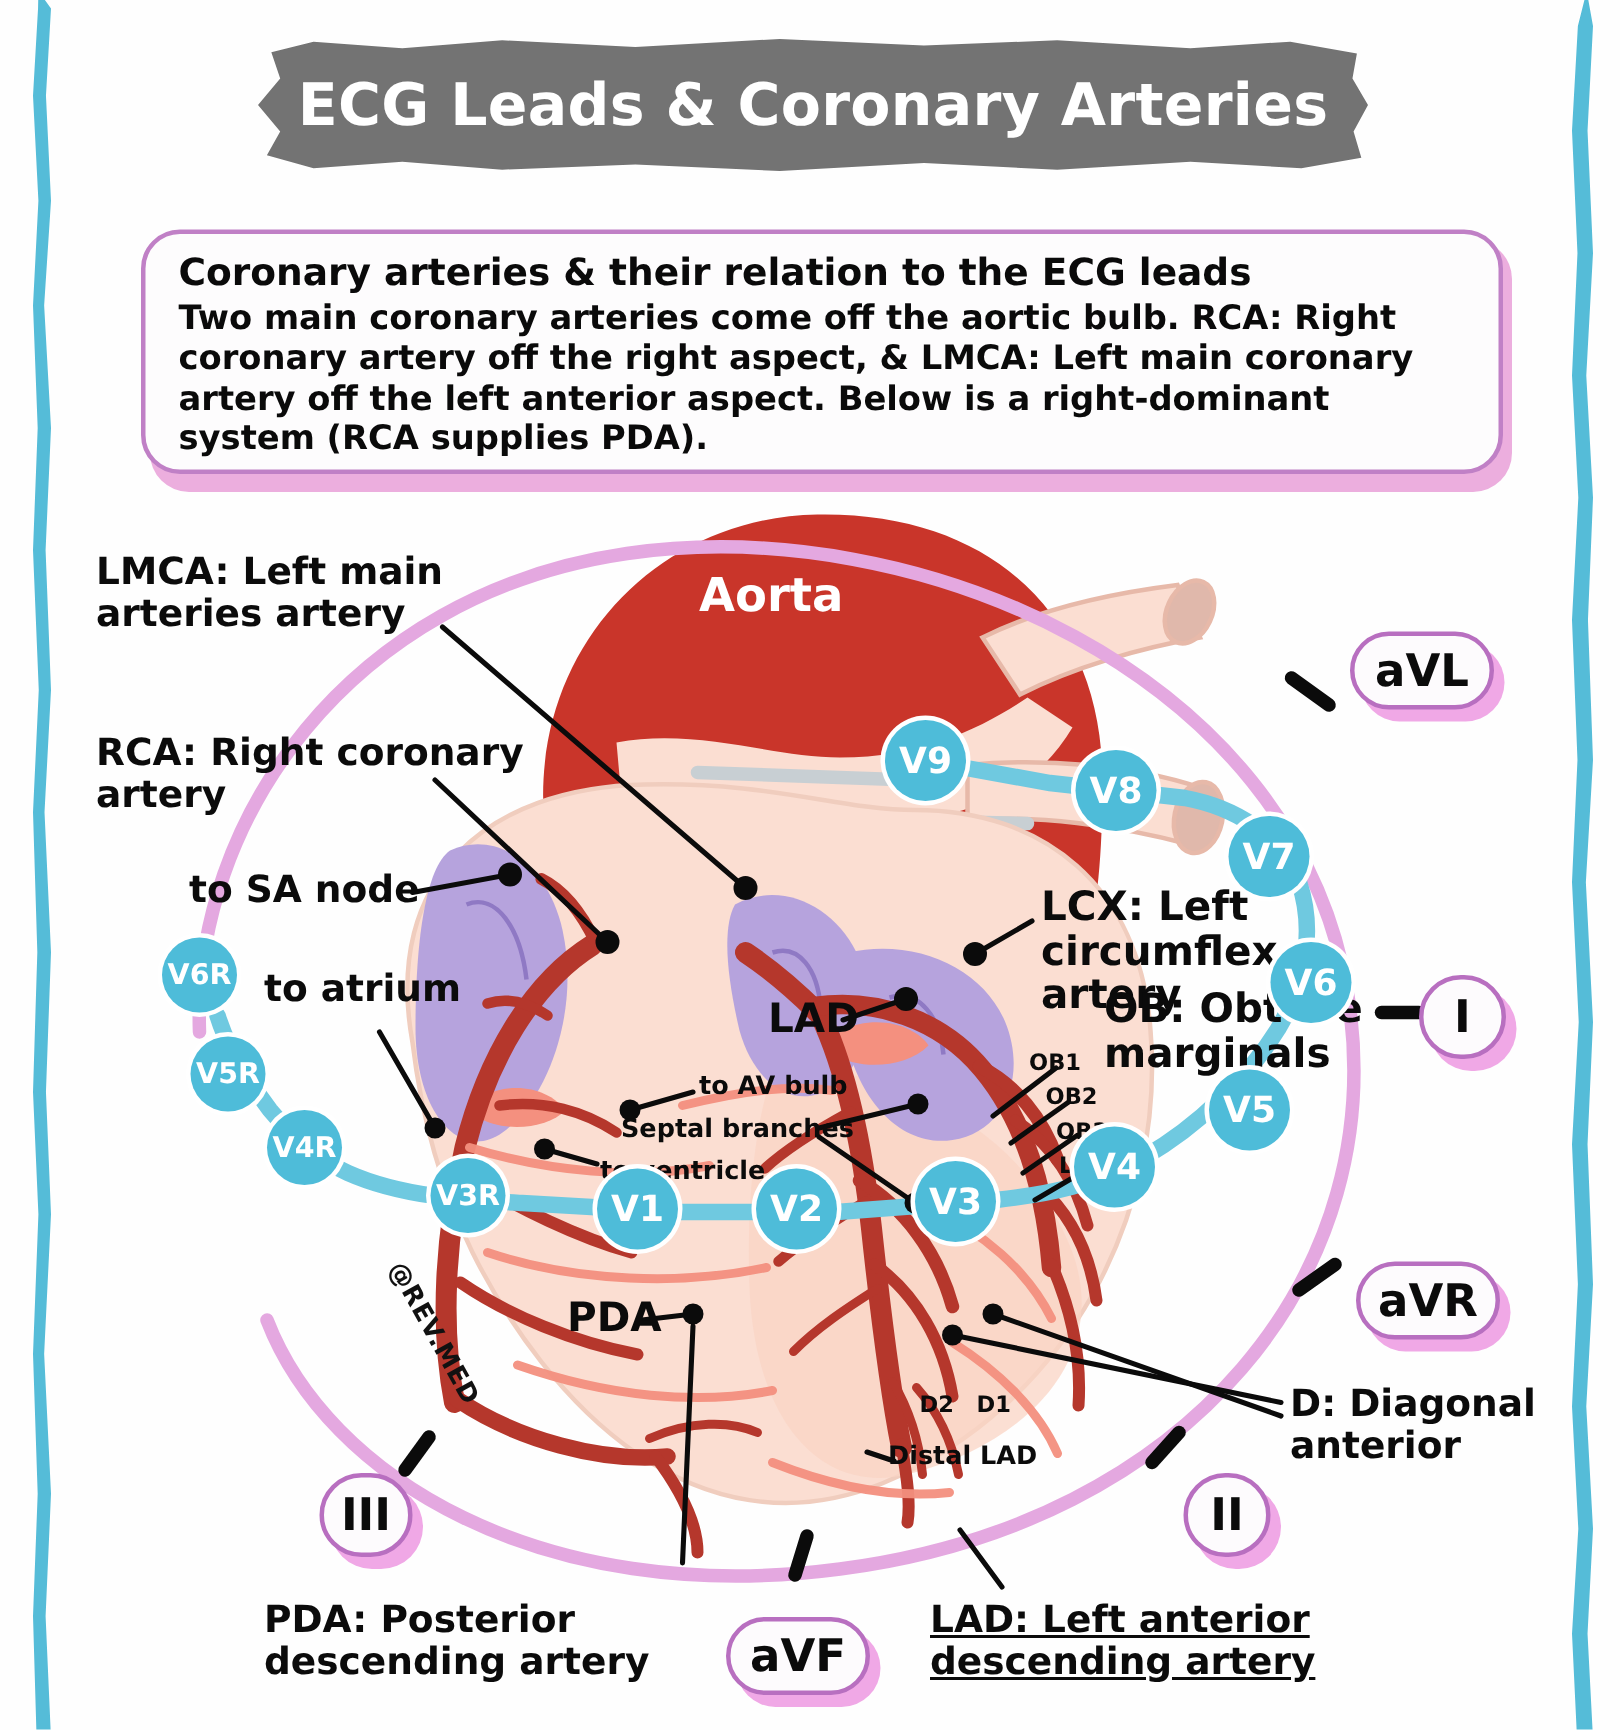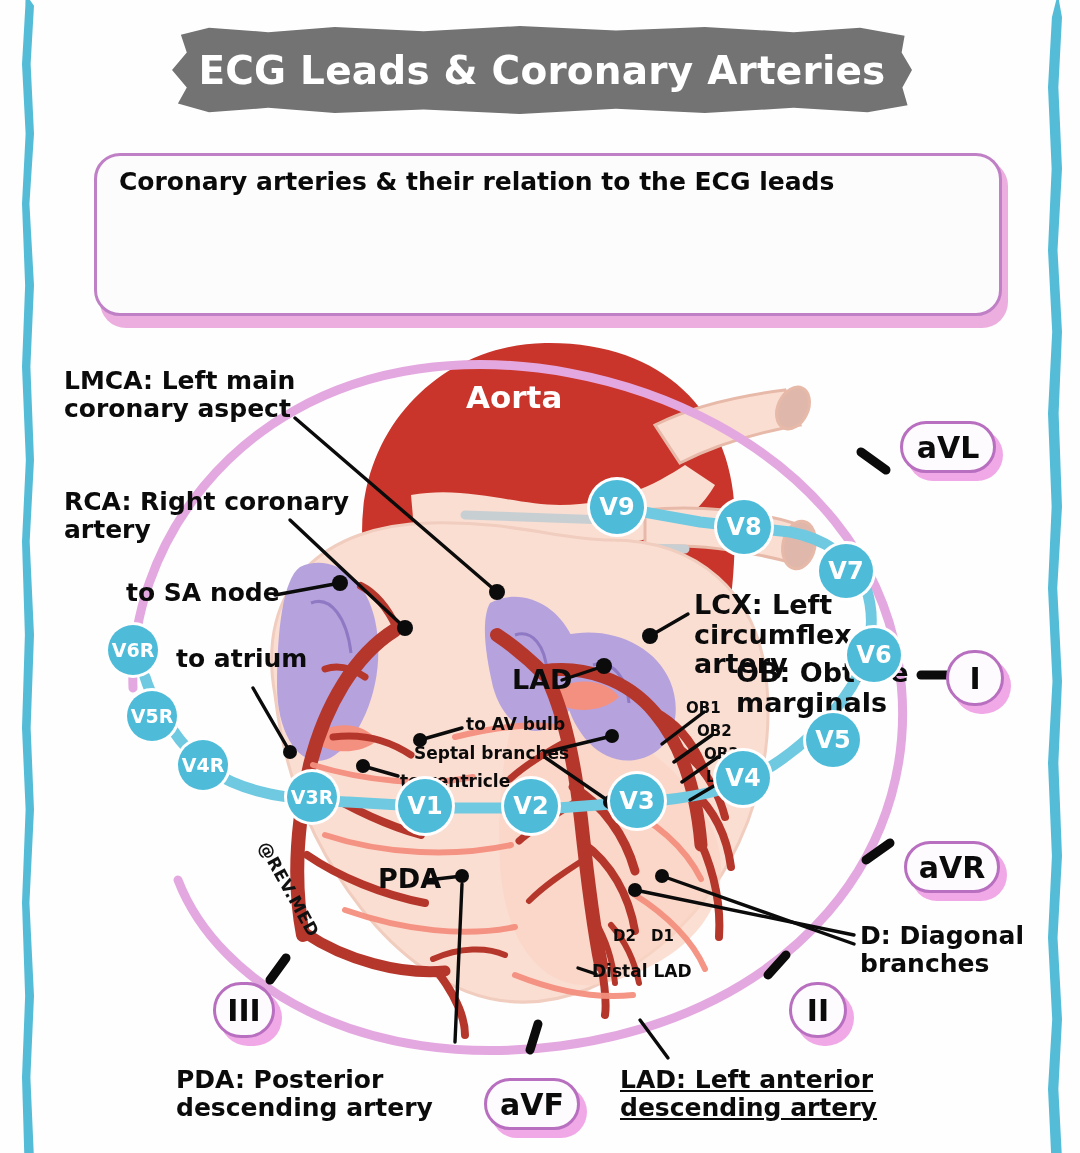--- a/index.html
+++ b/index.html
@@ -88,20 +88,21 @@
   <div class="frame-edge frame-left"></div>
   <div class="frame-edge frame-right"></div>
 
   <div class="title-banner">
     <div class="title-text">ECG Leads &amp; Coronary Arteries</div>
   </div>
 
   <div class="intro-shadow"></div>
   <div class="intro-box">
     <div class="intro-head">Coronary arteries &amp; their relation to the ECG leads</div>
+    <div class="intro-body">Two main coronary arteries come off the aortic bulb. RCA: Right coronary artery off the right aspect, &amp; LMCA: Left main coronary artery off the left anterior aspect. Below is a right-dominant system (RCA supplies PDA).</div>
   </div>
 
   <svg class="heart-art" viewBox="0 0 640 680">
     <defs>
       <clipPath id="heartClip">
         <path d="M60,360 C40,250 110,185 215,182 C300,180 345,200 395,200
                  C480,200 545,250 552,350 C562,470 500,600 375,652
                  C250,700 150,600 100,500 C78,455 66,410 60,360 Z"></path>
       </clipPath>
     </defs>
@@ -257,21 +258,21 @@
       <circle cx="363" cy="766" r="7"></circle>
       <circle cx="604" cy="666" r="8"></circle>
       <circle cx="650" cy="636" r="8"></circle>
       <circle cx="462" cy="876" r="7"></circle>
       <circle cx="635" cy="890" r="7"></circle>
       <circle cx="662" cy="876" r="7"></circle>
     </g>
   </svg>
 
   <div class="lbl lbl-lg" style="left:64px;top:367px;">LMCA: Left main
-coronary aspect</div>
+arteries artery</div>
   <div class="lbl lbl-lg" style="left:64px;top:488px;">RCA: Right coronary
 artery</div>
   <div class="lbl lbl-lg" style="left:126px;top:579px;">to SA node</div>
   <div class="lbl lbl-lg" style="left:176px;top:645px;">to atrium</div>
 
   <div class="lbl lbl-sm" style="left:466px;top:715px;">to AV bulb</div>
   <div class="lbl lbl-sm" style="left:414px;top:744px;">Septal branches</div>
   <div class="lbl lbl-sm" style="left:400px;top:772px;">to ventricle</div>
   <div class="lbl lbl-md" style="left:512px;top:665px;">LAD</div>
 
@@ -284,21 +285,21 @@
   <div class="lbl lbl-xs" style="left:697px;top:723px;">OB2</div>
   <div class="lbl lbl-xs" style="left:704px;top:746px;">OB3</div>
   <div class="lbl lbl-xs" style="left:706px;top:769px;">LPD</div>
 
   <div class="lbl lbl-md" style="left:378px;top:864px;">PDA</div>
   <div class="lbl lbl-xs" style="left:613px;top:928px;">D2</div>
   <div class="lbl lbl-xs" style="left:651px;top:928px;">D1</div>
   <div class="lbl lbl-sm" style="left:592px;top:962px;">Distal LAD</div>
 
   <div class="lbl lbl-lg" style="left:860px;top:922px;">D: Diagonal
-branches</div>
+anterior</div>
   <div class="lbl lbl-lg" style="left:176px;top:1066px;">PDA: Posterior
 descending artery</div>
   <div class="lbl lbl-lg" style="left:620px;top:1066px;text-decoration:underline;">LAD: Left anterior
 descending artery</div>
 
   <div class="lbl lbl-lg" style="left:466px;top:380px;color:#ffffff;font-size:31px;">Aorta</div>
 
   <div class="watermark" style="left:272px;top:838px;">@REV.MED</div>
 
   <div id="chest-leads">

